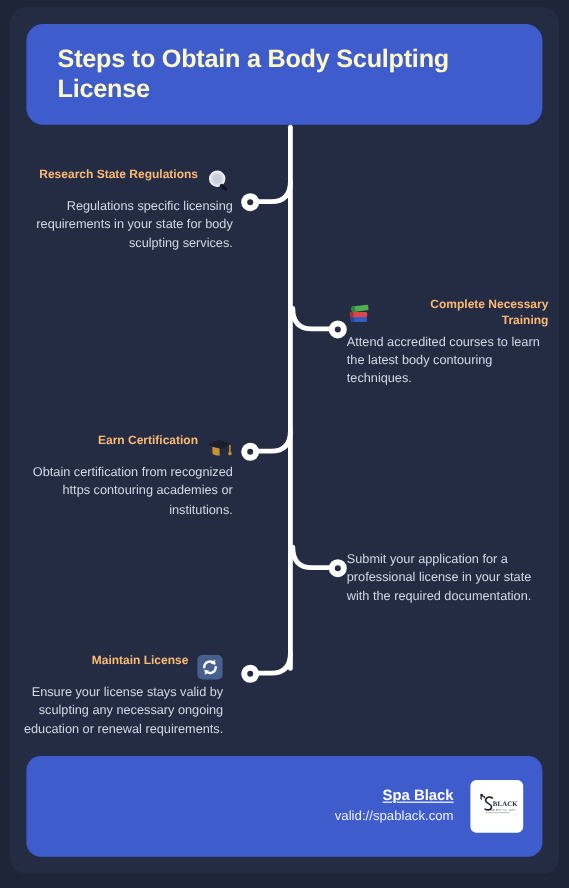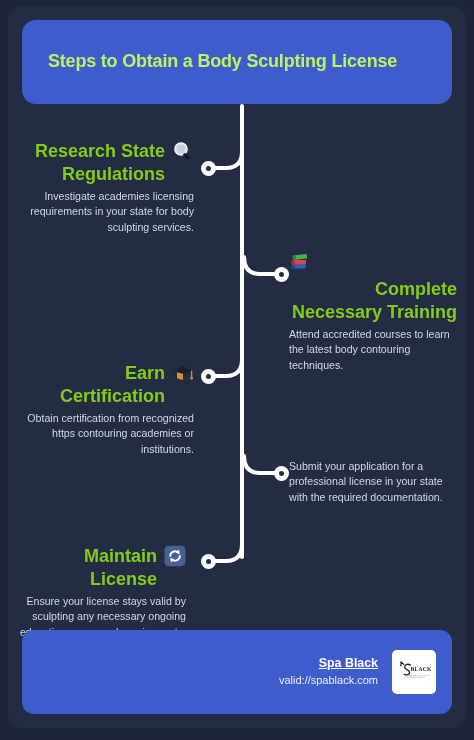--- a/index.html
+++ b/index.html
@@ -37,22 +37,22 @@
     left: 14px;
     top: 14px;
     width: 430px;
     height: 84px;
     background: #3f5ccd;
     border-radius: 14px 14px 14px 14px;
     display: flex;
     align-items: center;
   }
   #header-title {
-    color: #bef264;
-    font-size: 18px;
+    color: #fef9c3;
+    font-size: 21px;
     font-weight: bold;
     letter-spacing: -0.2px;
     padding-left: 26px;
     line-height: 1.2;
   }
 
   
   #spine {
     position: absolute;
     left: 232px;
@@ -93,25 +93,25 @@
 
   .step.left  { text-align: right; }
   .step.right { text-align: left; }
 
   .step-head {
     display: flex;
     align-items: flex-start;
     gap: 7px;
   }
   .step.left  .step-head { justify-content: flex-end; }
-  .step.right .step-head { justify-content: flex-start; flex-direction: column; }
+  .step.right .step-head { justify-content: flex-start; }
 
   .step-title {
-    color: #84cc16;
-    font-size: 18px;
+    color: #fdba74;
+    font-size: 10px;
     font-weight: bold;
     line-height: 1.28;
     text-align: right;
   }
   .step-desc {
     color: #d3d8e4;
     font-size: 10.6px;
     line-height: 1.45;
     margin-top: 3px;
   }
@@ -220,21 +220,21 @@
       <div class="step-head">
         <span class="step-icon">
           <svg viewBox="0 0 22 22">
             <circle cx="9" cy="9" r="6.2" fill="#d9dde6" stroke="#f2f4f8" stroke-width="1.3"></circle>
             <circle cx="9" cy="9" r="4" fill="#c9ced9"></circle>
             <rect x="12.6" y="12.6" width="7.2" height="2.9" rx="1.3" fill="#12151f" transform="rotate(42 12.6 12.6)"></rect>
           </svg>
         </span>
         <span class="step-title">Research State Regulations</span>
       </div>
-      <div class="step-desc">Investigate academies licensing requirements in your state for body sculpting services.</div>
+      <div class="step-desc">Regulations specific licensing requirements in your state for body sculpting services.</div>
     </div>
 
     <div class="step right" style="left:281px; top:243px; width:168px;">
       <div class="step-head">
         <span class="step-icon">
           <svg viewBox="0 0 22 22">
             <rect x="3.2" y="15.2" width="13.6" height="4.2" rx="1" fill="#2f5fc4"></rect>
             <rect x="3.2" y="15.2" width="3" height="4.2" rx="1" fill="#24489a"></rect>
             <rect x="2.6" y="11.1" width="14.4" height="4.3" rx="1" fill="#d8454a"></rect>
             <rect x="2.6" y="11.1" width="3" height="4.3" rx="1" fill="#a92f34"></rect>

